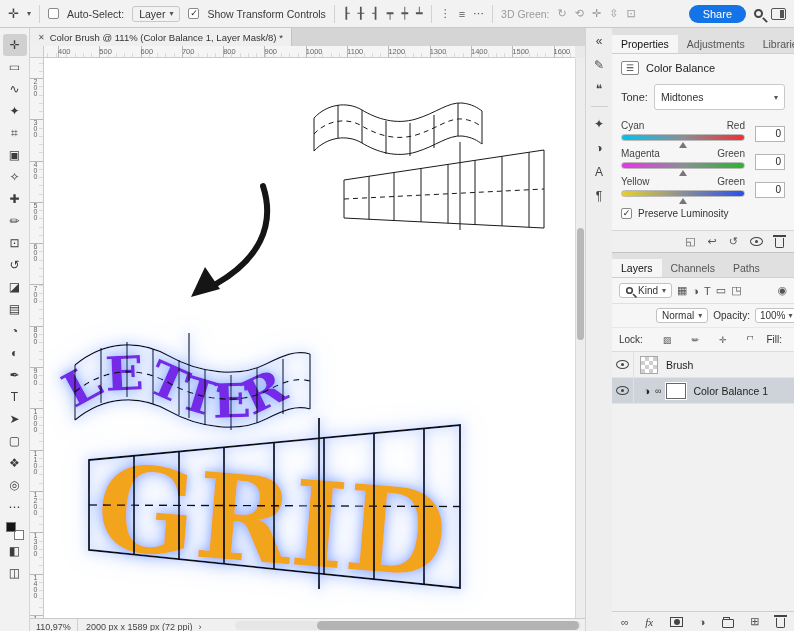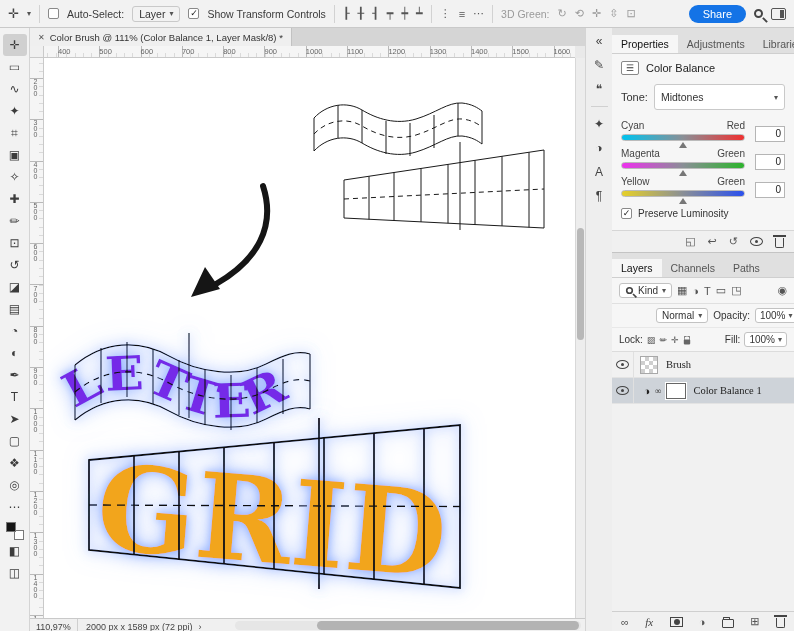--- a/index.html
+++ b/index.html
@@ -102,24 +102,24 @@
   .maskicon { display:inline-block; width:13px; height:10px; border:1px solid #444; position:relative; }
   .maskicon::after { content:""; position:absolute; width:6px; height:6px; border-radius:50%; background:#444; left:3px; top:1px; }
 
   
   #layers-filter { display:flex; align-items:center; gap:5px; padding:5px 7px; background:#f6f6f6; border-bottom:1px solid #e0e0e0; }
   #kind-dd { display:flex; align-items:center; gap:4px; border:1px solid #c2c2c2; background:#fff; border-radius:3px; padding:1px 5px; font-size:10px; }
   .filter-icon { font-size:11px; color:#555; }
   #layers-blend { display:flex; align-items:center; gap:5px; padding:4px 7px; background:#f6f6f6; border-bottom:1px solid #e8e8e8; font-size:10px; }
   #blend-dd { display:flex; align-items:center; justify-content:space-between; gap:4px; border:1px solid #c2c2c2; background:#fff; border-radius:3px; padding:1px 5px; width:66px;margin-left:37px; }
   .mini-dd { display:flex; align-items:center; gap:3px; border:1px solid #c2c2c2; background:#fff; border-radius:3px; padding:1px 4px; }
-  #layers-lock { display:flex; align-items:center; gap:4px; padding:4px 7px; background:#f6f6f6; border-bottom:1px solid #dcdcdc; font-size:10px; }
+  #layers-lock { display:flex; align-items:center; gap:20px; padding:4px 7px; background:#f6f6f6; border-bottom:1px solid #dcdcdc; font-size:10px; }
   .lock-mini { font-size:9px; color:#555; }
   #layers-list { flex:1; background:#f1f1f1; overflow:hidden; }
-  .layer-row { display:flex; align-items:center; height:26px; border-bottom:1px solid #e3e3e3; background:#f1f1f1;font-family:Liberation Serif, serif; }
+  .layer-row { display:flex; align-items:center; height:26px; border-bottom:1px solid #e3e3e3; background:#f1f1f1; }
   .layer-row.selected { background:#ced3d9; }
   .eye-cell { width:22px; display:flex; justify-content:center; border-right:1px solid #e0e0e0; align-self:stretch; align-items:center; }
   .thumb { width:18px; height:18px; border:1px solid #a8a8a8; margin:0 6px; background:#fff; }
   .thumb.checker { background-image:conic-gradient(#cfcfcf 0 25%, #fff 0 50%, #cfcfcf 0 75%, #fff 0); background-size:8px 8px; }
   .adj-thumb { width:16px; height:16px; margin-left:5px; display:flex; align-items:center; justify-content:center; font-size:11px; color:#222; }
   .mask-thumb { width:20px; height:16px; background:#fff; border:1px solid #666; outline:1px solid #fff; margin:0 5px; }
   .link-glyph { font-size:9px; color:#333; }
   .layer-name { font-size:10.5px; color:#222; margin-left:2px; white-space:nowrap; }
   .row-lock { margin-left:auto; margin-right:9px; }
   #layers-footer { height:20px; background:#f0f0f0; border-top:1px solid #cfcfcf; display:flex; align-items:center; justify-content:space-between; padding:0 9px; }

